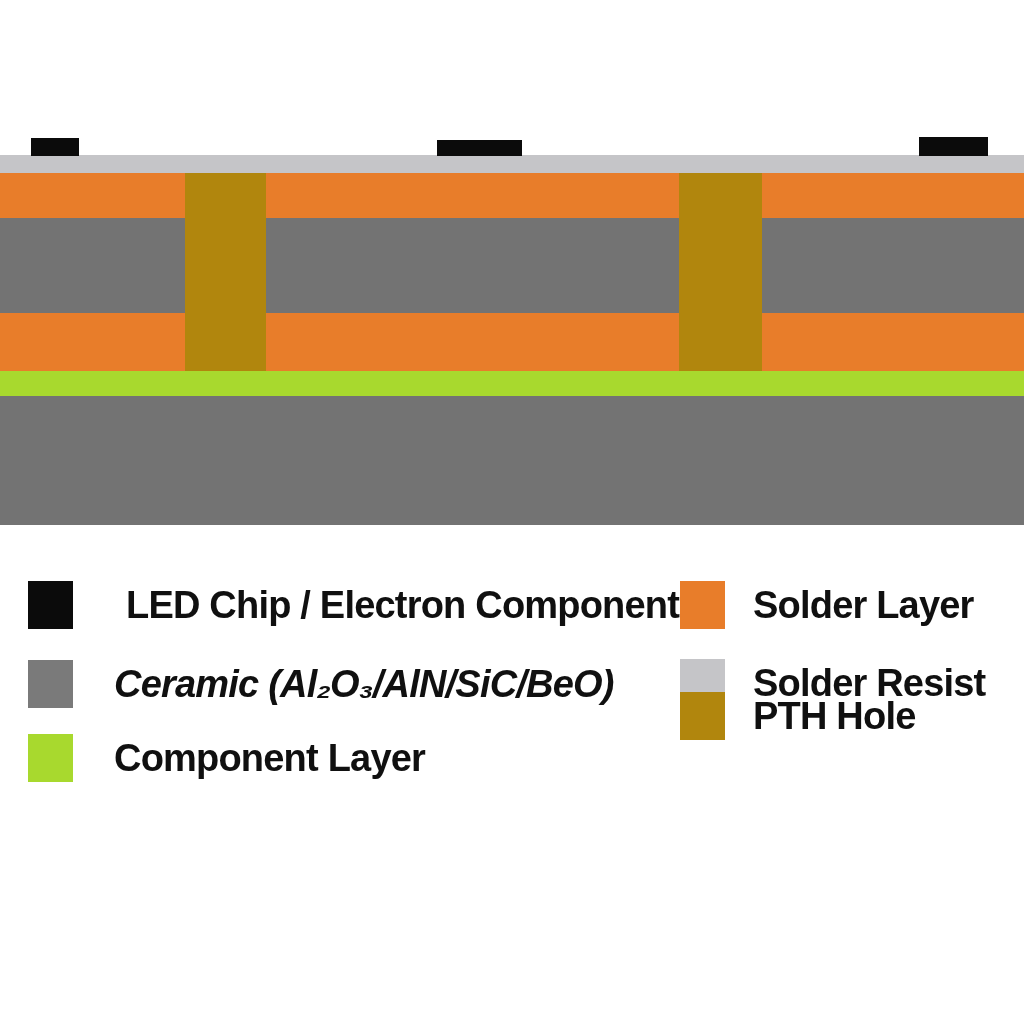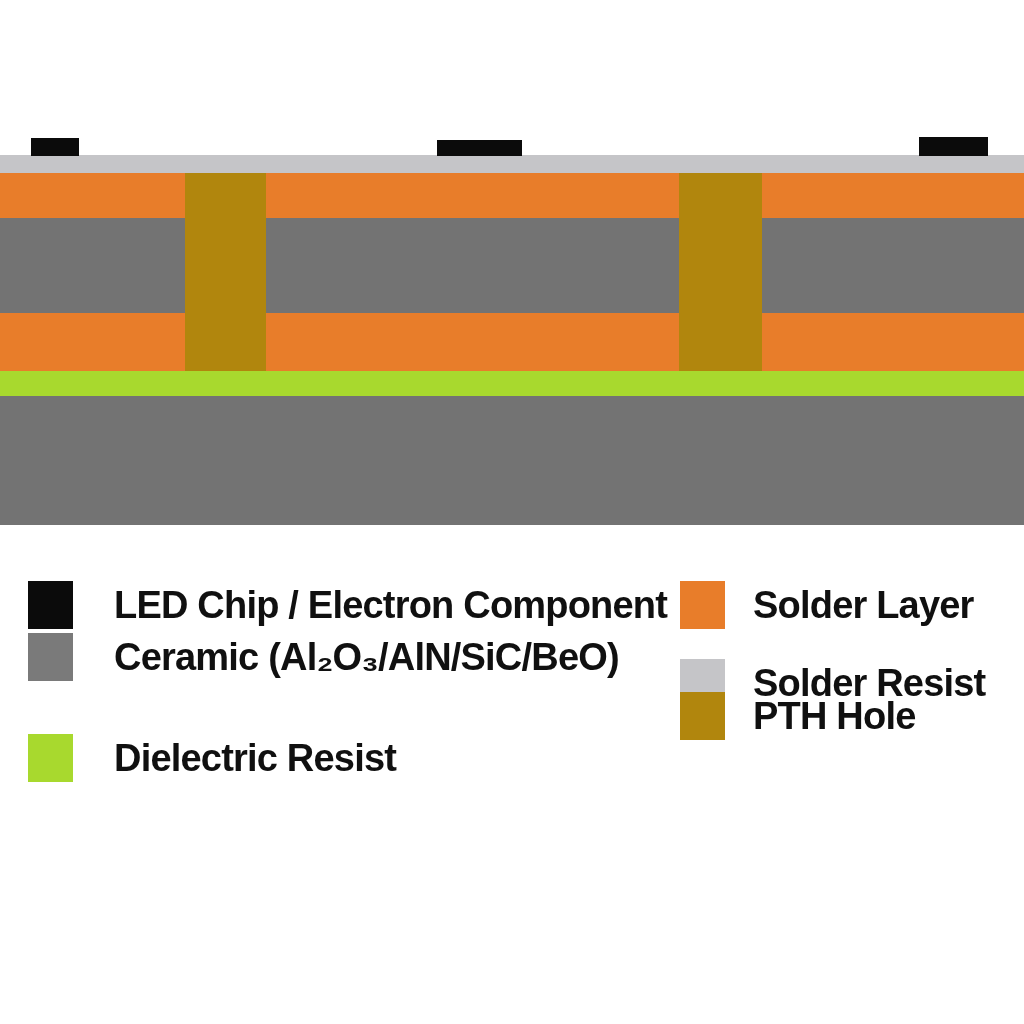--- a/index.html
+++ b/index.html
@@ -46,31 +46,31 @@
       <div class="rect" style="left: 0px; top: 313px; width: 1024px; height: 58px; background: rgb(232, 125, 42);"></div>
       <div class="rect" style="left: 0px; top: 371px; width: 1024px; height: 25px; background: rgb(168, 217, 46);"></div>
       <div class="rect" style="left: 0px; top: 396px; width: 1024px; height: 129px; background: rgb(115, 115, 115);"></div>
       <div class="rect" style="left: 185px; top: 173px; width: 81px; height: 198px; background: rgb(177, 134, 13);"></div>
       <div class="rect" style="left: 679px; top: 173px; width: 83px; height: 198px; background: rgb(177, 134, 13);"></div>
       <div class="rect" style="left: 31px; top: 138px; width: 48px; height: 18px; background: rgb(11, 11, 11);"></div>
       <div class="rect" style="left: 437px; top: 140px; width: 85px; height: 16px; background: rgb(11, 11, 11);"></div>
       <div class="rect" style="left: 919px; top: 137px; width: 69px; height: 19px; background: rgb(11, 11, 11);"></div>
     </div>
   <div class="abs" id="legend">
-      <div class="legend-row" style="left: 28px; top: 581px;">
+      <div class="legend-row" style="left: 28px; top: 581px; gap: 12px;">
         <span class="legend-swatch" style="width: 45px; height: 48px; background: rgb(11, 11, 11); margin-right: 41px;"></span>
         <span class="legend-label">LED Chip / Electron Component</span>
       </div>
-      <div class="legend-row" style="left: 28px; top: 633px;">
+      <div class="legend-row" style="left: 28px; top: 660px; font-style: italic;">
         <span class="legend-swatch" style="width: 45px; height: 48px; background: rgb(122, 122, 122); margin-right: 41px;"></span>
         <span class="legend-label">Ceramic (Al₂O₃/AlN/SiC/BeO)</span>
       </div>
       <div class="legend-row" style="left: 28px; top: 734px;">
         <span class="legend-swatch" style="width: 45px; height: 48px; background: rgb(168, 217, 46); margin-right: 41px;"></span>
-        <span class="legend-label">Dielectric Resist</span>
+        <span class="legend-label">Component Layer</span>
       </div>
       <div class="legend-row" style="left: 680px; top: 581px;">
         <span class="legend-swatch" style="width: 45px; height: 48px; background: rgb(232, 125, 42); margin-right: 28px;"></span>
         <span class="legend-label">Solder Layer</span>
       </div>
       <div class="legend-row" style="left: 680px; top: 659px; align-items: center;">
         <span class="legend-swatch" style="width: 45px; height: 48px; background: rgb(197, 197, 200); margin-right: 28px;"></span>
         <span class="legend-label">Solder Resist</span>
       </div>
       <div class="legend-row" style="left: 680px; top: 692px; align-items: center;">

